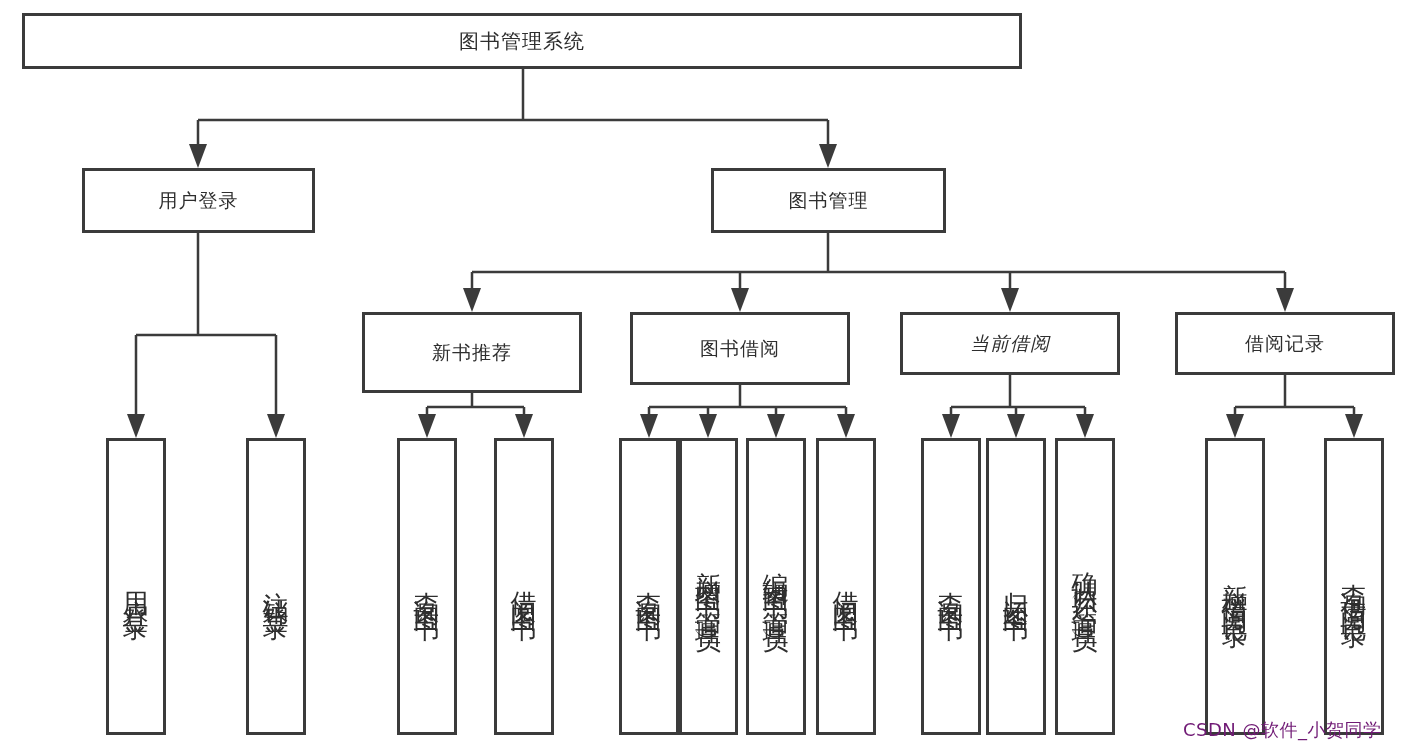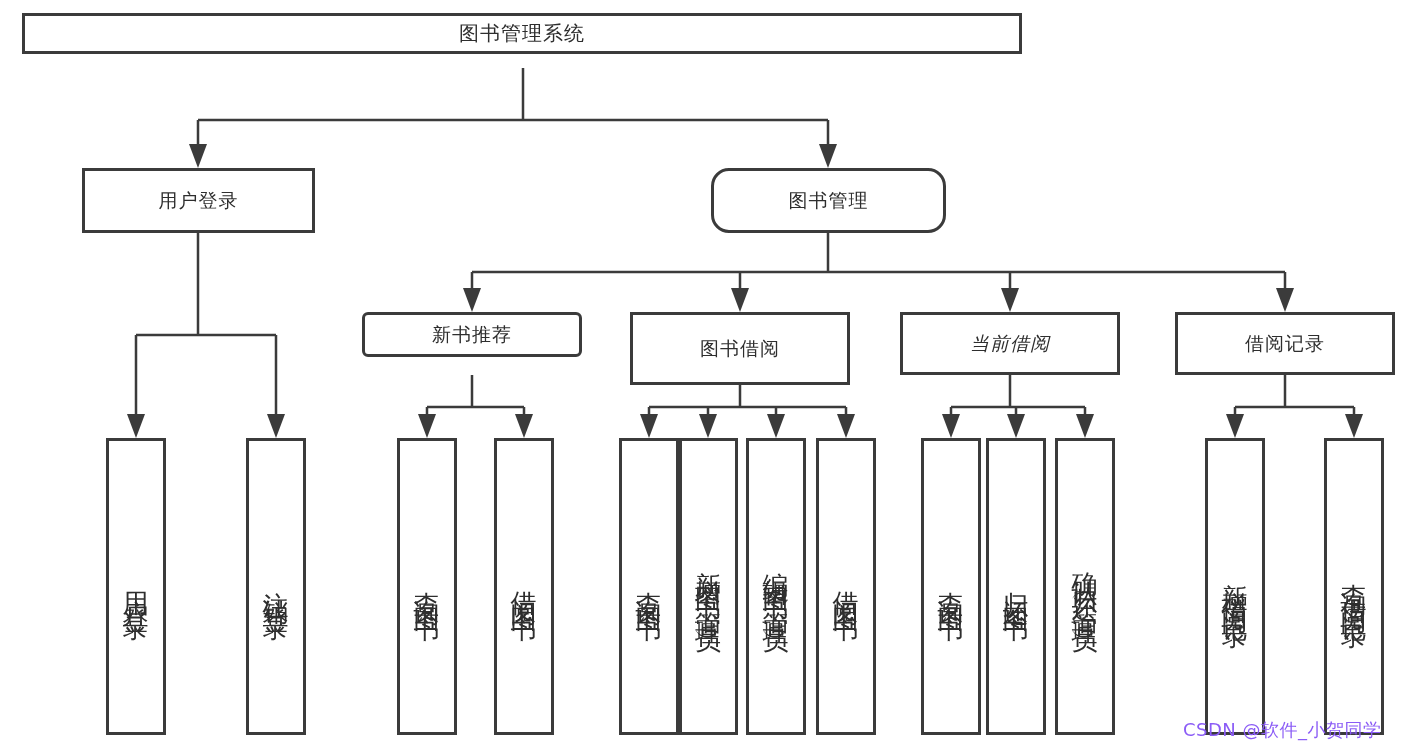--- a/index.html
+++ b/index.html
@@ -51,21 +51,21 @@
     font-size: 26px;
     letter-spacing: 8px;
     line-height: 1;
   }
   .watermark {
     position: absolute;
     left: 1183px;
     top: 718px;
     width: 222px;
     font-size: 18px;
-    color: #8b5cf6;
+    color: #701a75;
     white-space: nowrap;
     letter-spacing: 0.5px;
   }
 </style>
 </head>
 <body>
 
 <div id="stage">
 
   <svg id="connectors" viewBox="0 0 1405 747" xmlns="http://www.w3.org/2000/svg">
@@ -87,26 +87,26 @@
     <path class="arrowheads" d="
       M189 144H207L198 168Z M819 144H837L828 168Z
       M463 288H481L472 312Z M731 288H749L740 312Z M1001 288H1019L1010 312Z M1276 288H1294L1285 312Z
       M127 414H145L136 438Z M267 414H285L276 438Z
       M418 414H436L427 438Z M515 414H533L524 438Z
       M640 414H658L649 438Z M699 414H717L708 438Z M767 414H785L776 438Z M837 414H855L846 438Z
       M942 414H960L951 438Z M1007 414H1025L1016 438Z M1076 414H1094L1085 438Z
       M1226 414H1244L1235 438Z M1345 414H1363L1354 438Z"></path>
   </svg>
 
-  <div class="node h-root" style="left:22px; top:13px; width:1000px; height:41px;">图书管理系统</div>
+  <div class="node h-root" style="left:22px; top:13px; width:1000px; height:56px;">图书管理系统</div>
 
   <div class="node h-mid" style="left:82px; top:168px; width:233px; height:65px;">用户登录</div>
-  <div class="node h-mid" style="left:711px; top:168px; width:235px; height:65px;border-radius:18px;">图书管理</div>
+  <div class="node h-mid" style="left:711px; top:168px; width:235px; height:65px;">图书管理</div>
 
-  <div class="node h-mid" style="left:362px; top:312px; width:220px; height:45px;border-radius:6px;">新书推荐</div>
+  <div class="node h-mid" style="left:362px; top:312px; width:220px; height:81px;">新书推荐</div>
   <div class="node h-mid" style="left:630px; top:312px; width:220px; height:73px;">图书借阅</div>
   <div class="node h-mid" style="left:900px; top:312px; width:220px; height:63px;font-style:italic;">当前借阅</div>
   <div class="node h-mid" style="left:1175px; top:312px; width:220px; height:63px;">借阅记录</div>
 
   <div class="node v" style="left:106px; top:438px; width:60px; height:297px;">用户登录</div>
   <div class="node v" style="left:246px; top:438px; width:60px; height:297px;">注销登录</div>
 
   <div class="node v" style="left:397px; top:438px; width:60px; height:297px;">查询图书</div>
   <div class="node v" style="left:494px; top:438px; width:60px; height:297px;">借阅图书</div>
 

